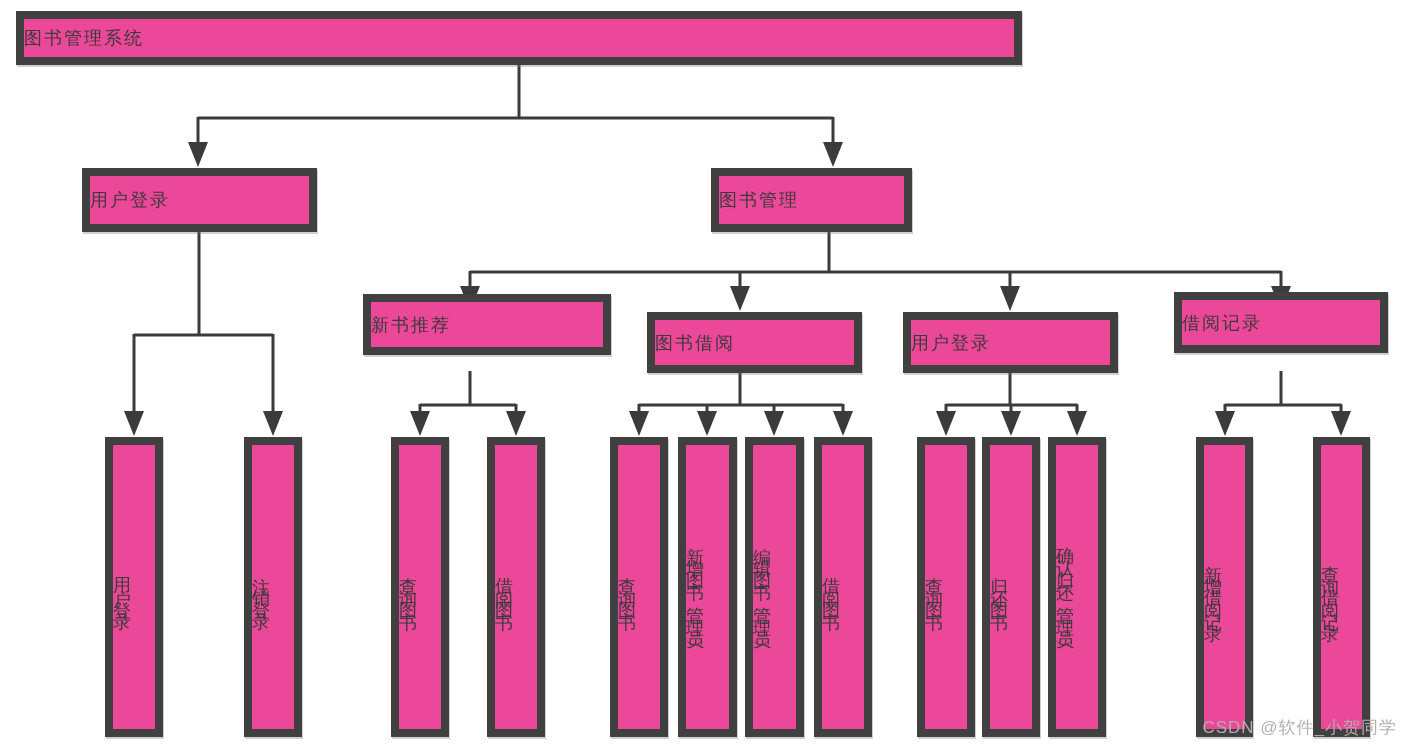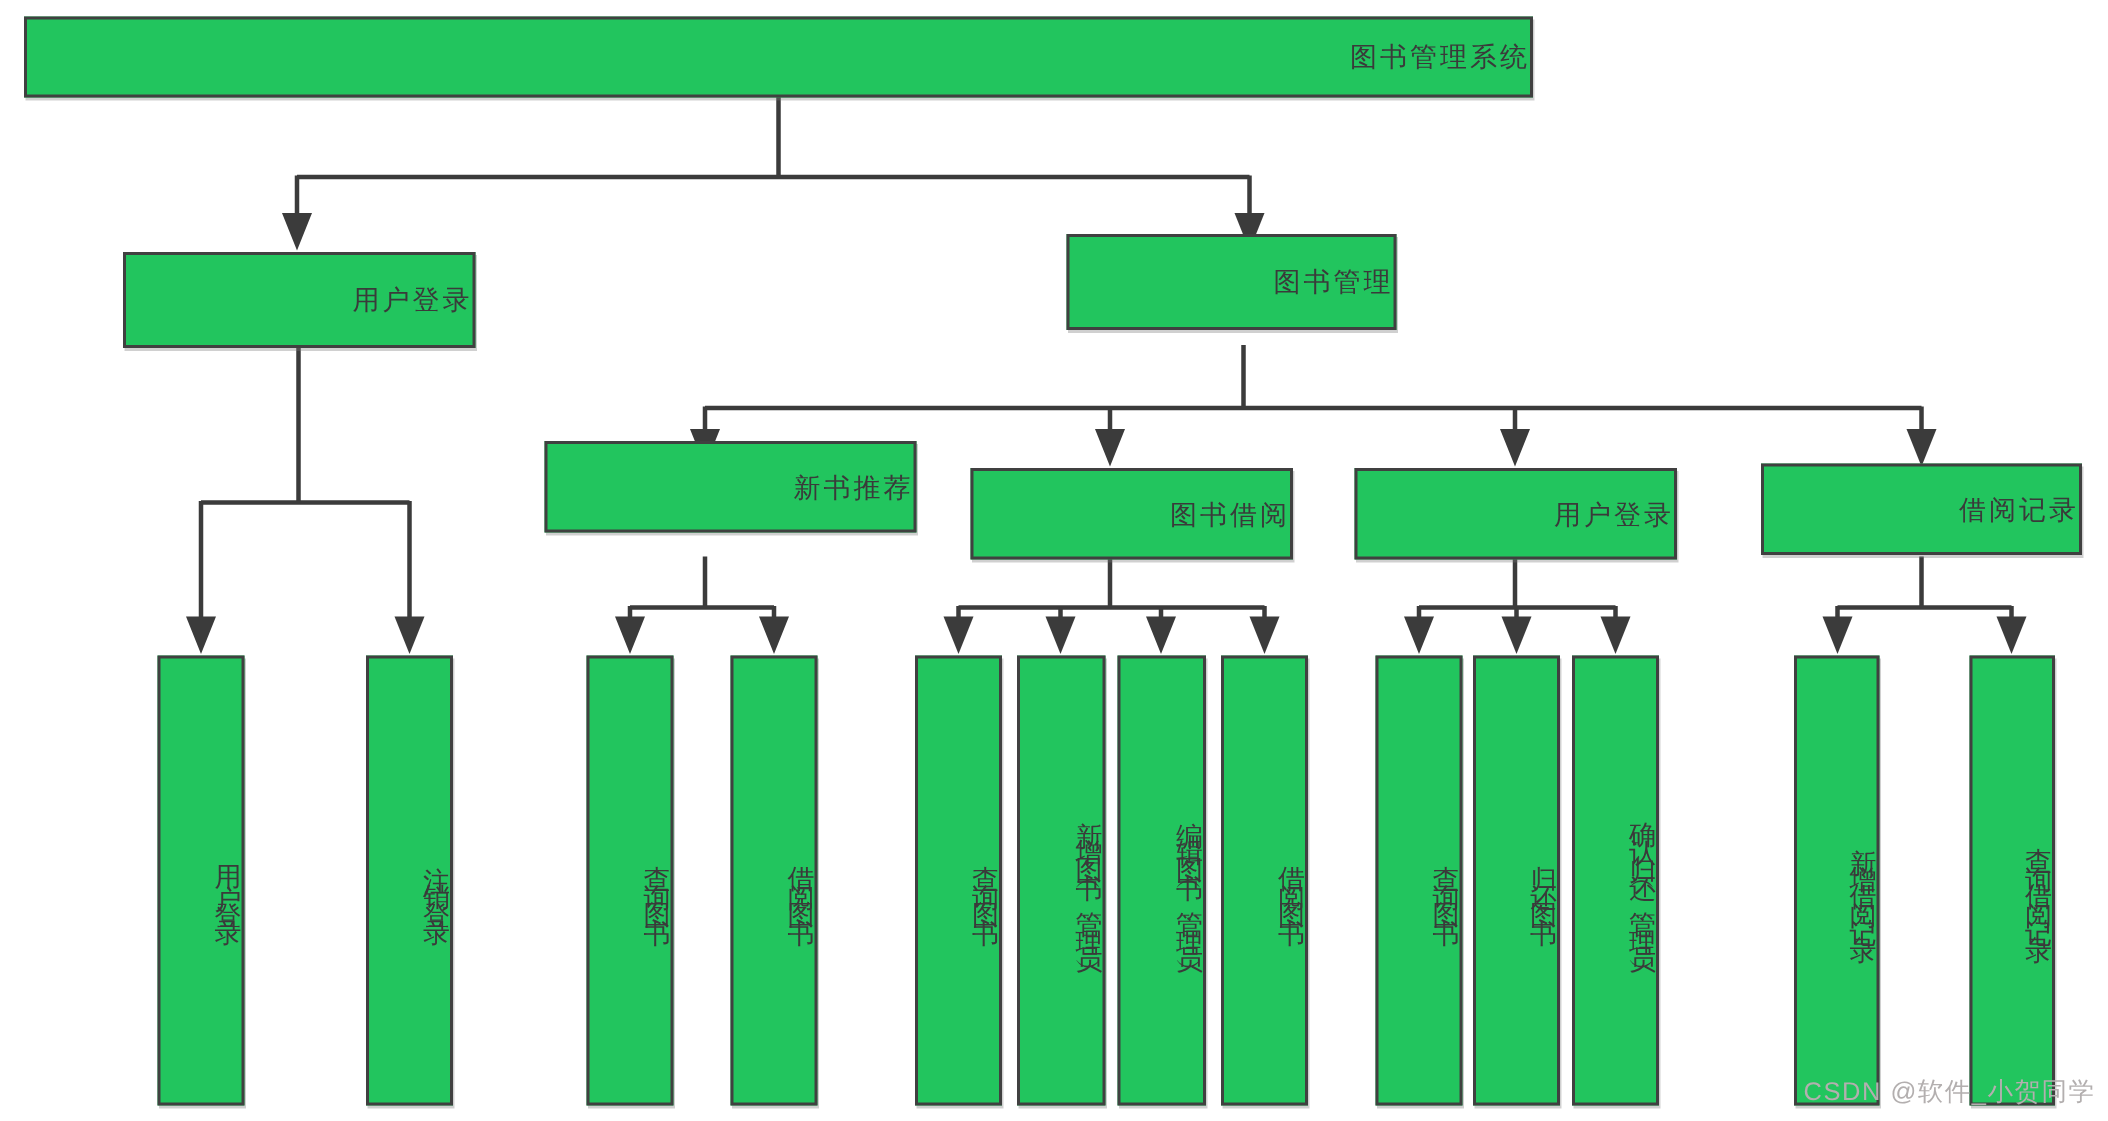--- a/index.html
+++ b/index.html
@@ -13,26 +13,26 @@
   }
   #wires {
     position: absolute;
     left: 0; top: 0;
     width: 1405px; height: 747px;
     z-index: 0;
   }
   .node {
     position: absolute;
     box-sizing: border-box;
-    background: #22c55e;
-    border: 2px solid #404040;
+    background: #ec4899;
+    border: 8px solid #404040;
     box-shadow: 1px 2px 0 rgba(120,120,120,0.35);
     display: flex;
     align-items: center;
-    justify-content: flex-end;
+    justify-content: flex-start;
     z-index: 1;
     color: #3a3a3a;
   }
   .node.h span {
     font-size: 18px;
     letter-spacing: 2px;
     white-space: nowrap;
   }
   .node.v span {
     writing-mode: vertical-rl;
@@ -102,34 +102,34 @@
     </g>
   </svg>
 
   <div class="node h" style="left:16px;top:11px;width:1006px;height:54px">
     <span>图书管理系统</span>
   </div>
 
   <div class="node h" style="left:82px;top:168px;width:235px;height:64px">
     <span>用户登录</span>
   </div>
-  <div class="node h" style="left:711px;top:156px;width:220px;height:64px">
+  <div class="node h" style="left:711px;top:168px;width:201px;height:64px">
     <span>图书管理</span>
   </div>
 
   <div class="node h" style="left:363px;top:294px;width:248px;height:61px">
     <span>新书推荐</span>
   </div>
   <div class="node h" style="left:647px;top:312px;width:215px;height:61px">
     <span>图书借阅</span>
   </div>
   <div class="node h" style="left:903px;top:312px;width:215px;height:61px">
     <span>用户登录</span>
   </div>
-  <div class="node h" style="left:1174px;top:309px;width:214px;height:61px">
+  <div class="node h" style="left:1174px;top:292px;width:214px;height:61px">
     <span>借阅记录</span>
   </div>
 
   <div class="node v" style="left:105px;top:437px;width:58px;height:300px">
     <span>用户登录</span>
   </div>
   <div class="node v" style="left:244px;top:437px;width:58px;height:300px">
     <span>注销登录</span>
   </div>
 

